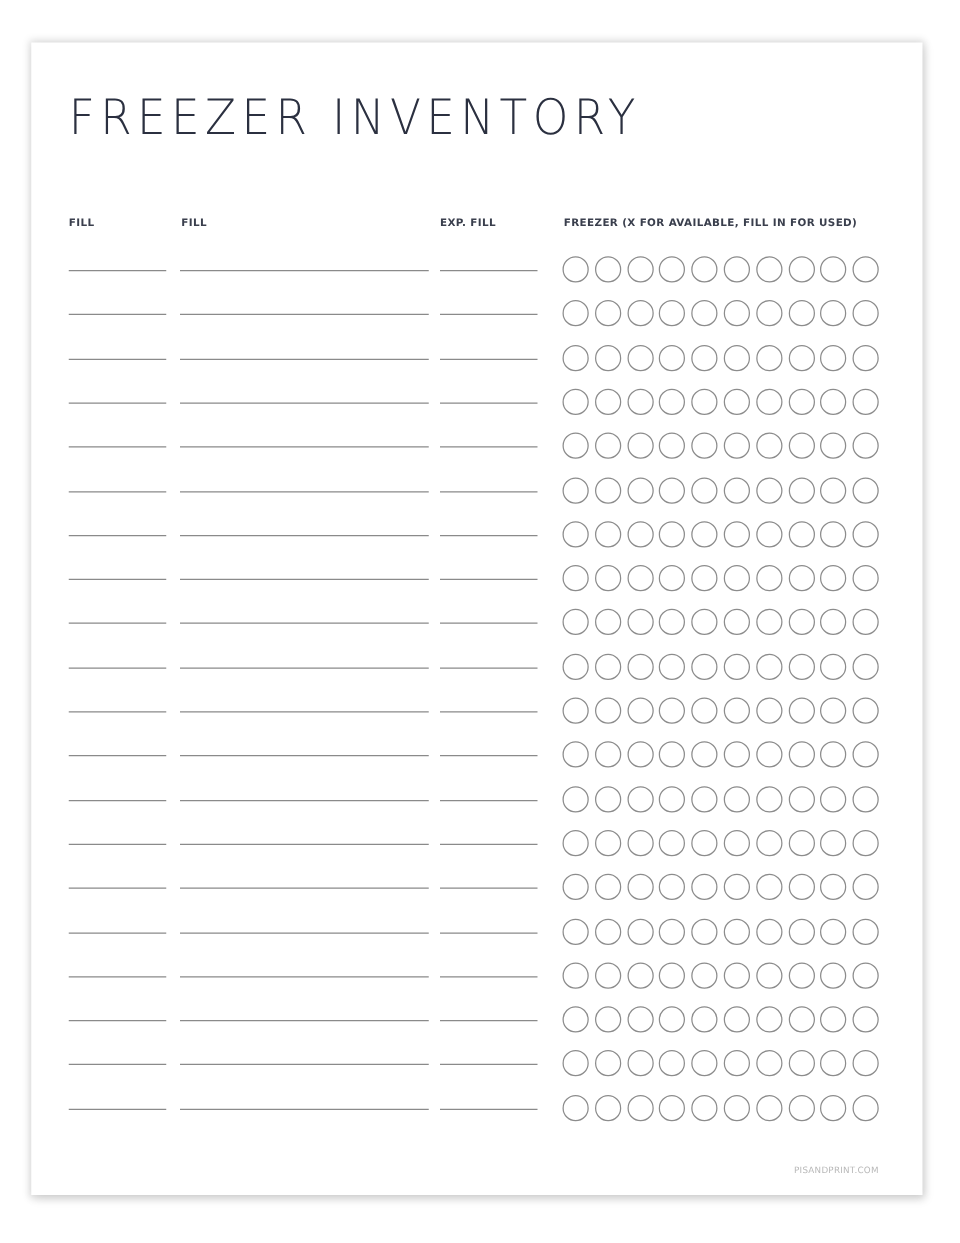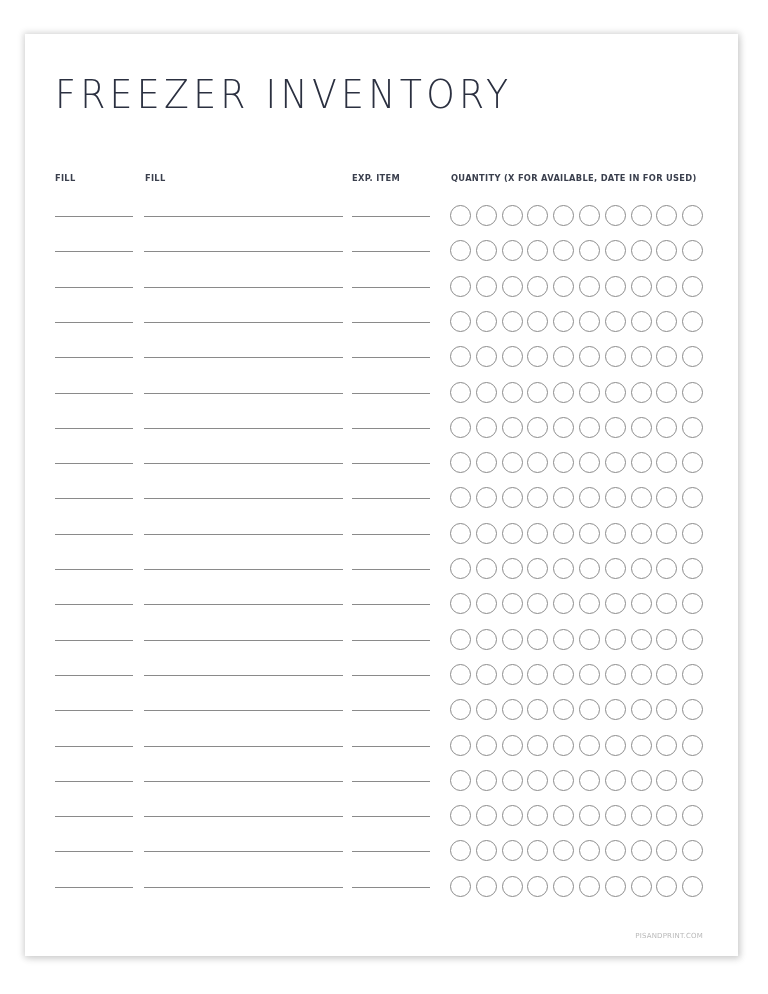--- a/index.html
+++ b/index.html
@@ -45,22 +45,22 @@
   }
 </style>
 </head>
 <body>
 
 <div class="page">
   <div class="title">FREEZER INVENTORY</div>
 
   <div class="hdr" style="left:30px;">FILL</div>
   <div class="hdr" style="left:120px;">FILL</div>
-  <div class="hdr" style="left:327px;">EXP. ITEM</div>
-  <div class="hdr" style="left:426px;">QUANTITY (X FOR AVAILABLE, DATE IN FOR USED)</div>
+  <div class="hdr" style="left:327px;">EXP. FILL</div>
+  <div class="hdr" style="left:426px;">FREEZER (X FOR AVAILABLE, FILL IN FOR USED)</div>
 
   <div class="rows" id="rows">
       <div class="row" style="top: 167px;">
         <div class="line l-date"></div>
         <div class="line l-item"></div>
         <div class="line l-exp"></div>
         <div class="circles">
           <div class="circle" style="left: 0px;"></div>
           <div class="circle" style="left: 25.8px;"></div>
           <div class="circle" style="left: 51.6px;"></div>

